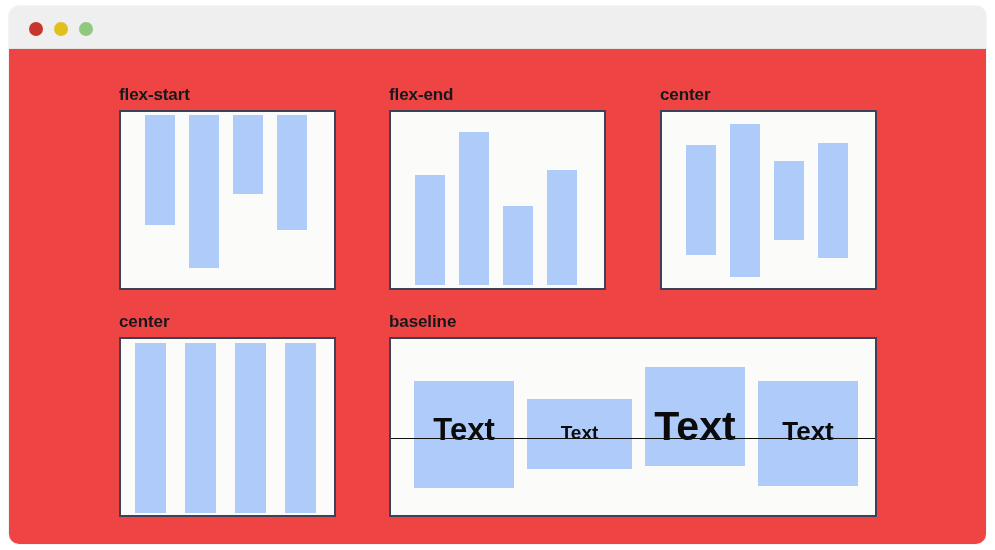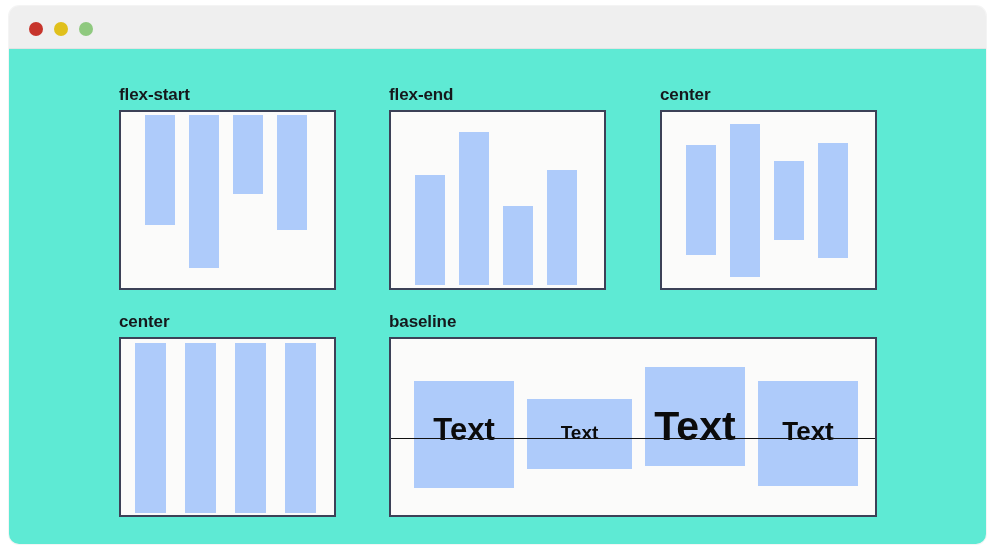--- a/index.html
+++ b/index.html
@@ -44,21 +44,21 @@
   .tl-close    { left: 20px;  background: #c7352c; }
   .tl-minimize { left: 45px;  background: #e0c01c; }
   .tl-maximize { left: 70px;  background: #8fc97f; }
 
   #content {
     position: absolute;
     left: 0;
     top: 43px;
     width: 100%;
     height: 495px;
-    background: #5eead4;
+    background: #ef4444;
   }
 
   .panel-group { position: absolute; }
 
   .panel-label {
     position: absolute;
     left: 0;
     top: 0;
     font-size: 17px;
     font-weight: bold;

